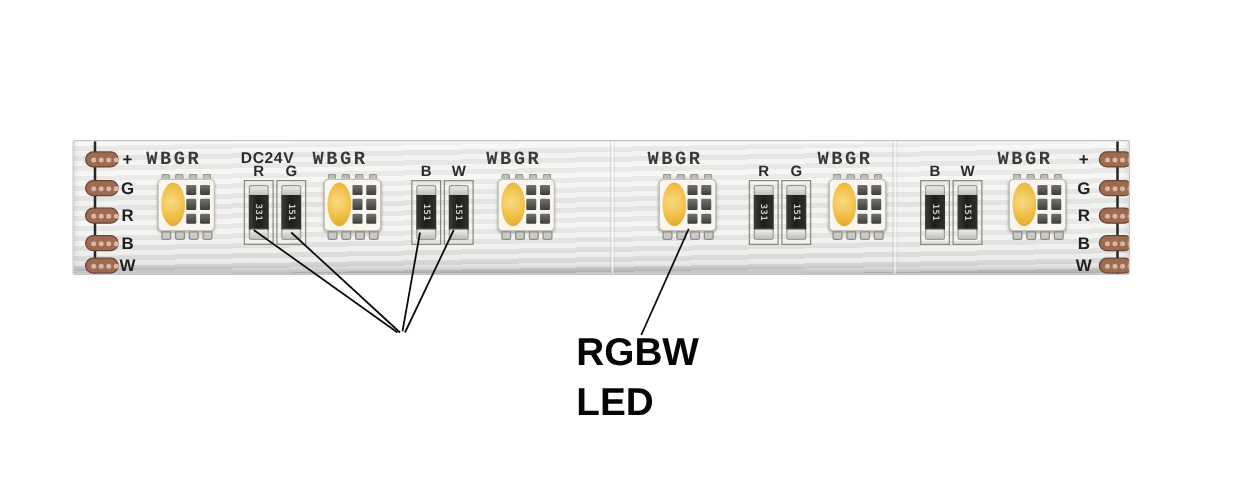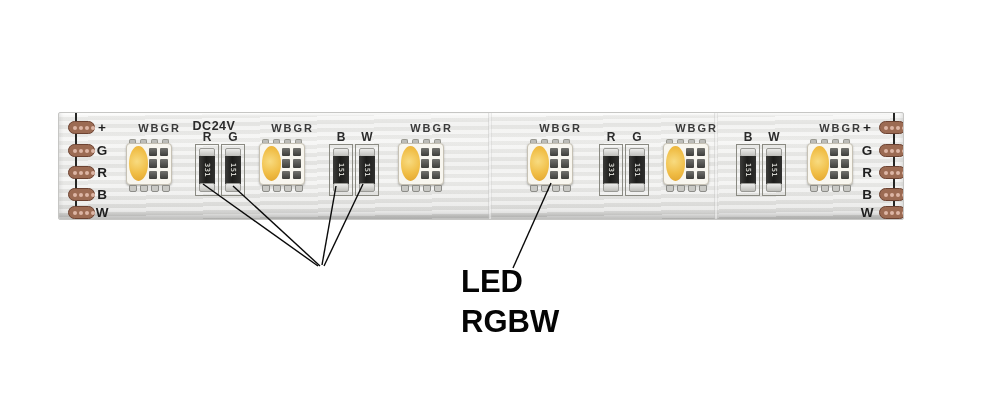--- a/index.html
+++ b/index.html
@@ -19,22 +19,22 @@
 
   
   .pad{position:absolute;width:27px;height:13px;border-radius:7px;background:#9c6b53;
        border:1px solid #6d4332;display:flex;align-items:center;gap:2px;padding-left:4px;box-sizing:border-box;}
   .pad i{width:4px;height:4px;border-radius:50%;background:#ddb6a6;flex:none;}
   .padlabel{position:absolute;width:18px;height:16px;line-height:16px;text-align:center;
             font-size:13.5px;font-weight:600;color:#1e1e1e;}
 
   
   .module{position:absolute;top:8px;width:48px;height:74px;}
-  .wbgr{position:absolute;top:0;left:-8px;right:-8px;height:14px;line-height:14px;text-align:right;
-        font-size:11px;font-weight:700;letter-spacing:2px;color:#3a3a3a;}
+  .wbgr{position:absolute;top:0;left:-8px;right:-8px;height:14px;line-height:14px;text-align:left;
+        font-size:15px;font-weight:700;letter-spacing:2px;color:#3a3a3a;font-family:Liberation Mono, monospace;}
   .bumps{position:absolute;top:18px;left:0;right:0;display:flex;justify-content:center;gap:4px;}
   .bumps i{width:7px;height:4px;background:#bdbdb9;border:1px solid #97978f;border-bottom:none;
            border-radius:2px 2px 0 0;box-sizing:border-box;}
   .package{position:absolute;top:22px;left:1px;width:46px;height:42px;background:#f8f6ef;
            border:1px solid #c6c1b4;border-radius:4px;box-shadow:0 1px 2px rgba(100,100,95,.45);box-sizing:border-box;}
   .phosphor{position:absolute;left:2px;top:2px;width:19px;height:35px;border-radius:50%;
             background:radial-gradient(circle at 42% 44%,#f8db80 0%,#f0bd45 55%,#e0a22c 100%);}
   .electrodes{position:absolute;left:22px;top:4px;width:19px;height:31px;display:grid;
               grid-template-columns:1fr 1fr;grid-template-rows:1fr 1fr 1fr;gap:3px 3px;}
   .electrodes i{background:linear-gradient(#72726e,#3d3d3a);border-radius:1px;}
@@ -380,17 +380,17 @@
   <svg class="annlines" width="1000" height="400">
     <line x1="203" y1="184" x2="318" y2="266" stroke="#0a0a0a" stroke-width="1.4"></line>
     <line x1="233" y1="186" x2="320" y2="266" stroke="#0a0a0a" stroke-width="1.4"></line>
     <line x1="336" y1="186" x2="322" y2="265" stroke="#0a0a0a" stroke-width="1.4"></line>
     <line x1="363" y1="184" x2="324" y2="266" stroke="#0a0a0a" stroke-width="1.4"></line>
     <line x1="551" y1="183" x2="513" y2="268" stroke="#0a0a0a" stroke-width="1.4"></line>
   </svg>
 
 
   <div class="ann rgbw">
+    <div>RGBW</div>
     <div>LED</div>
-    <div>RGBW</div>
   </div>
 
 </div>
 
 </body></html>

